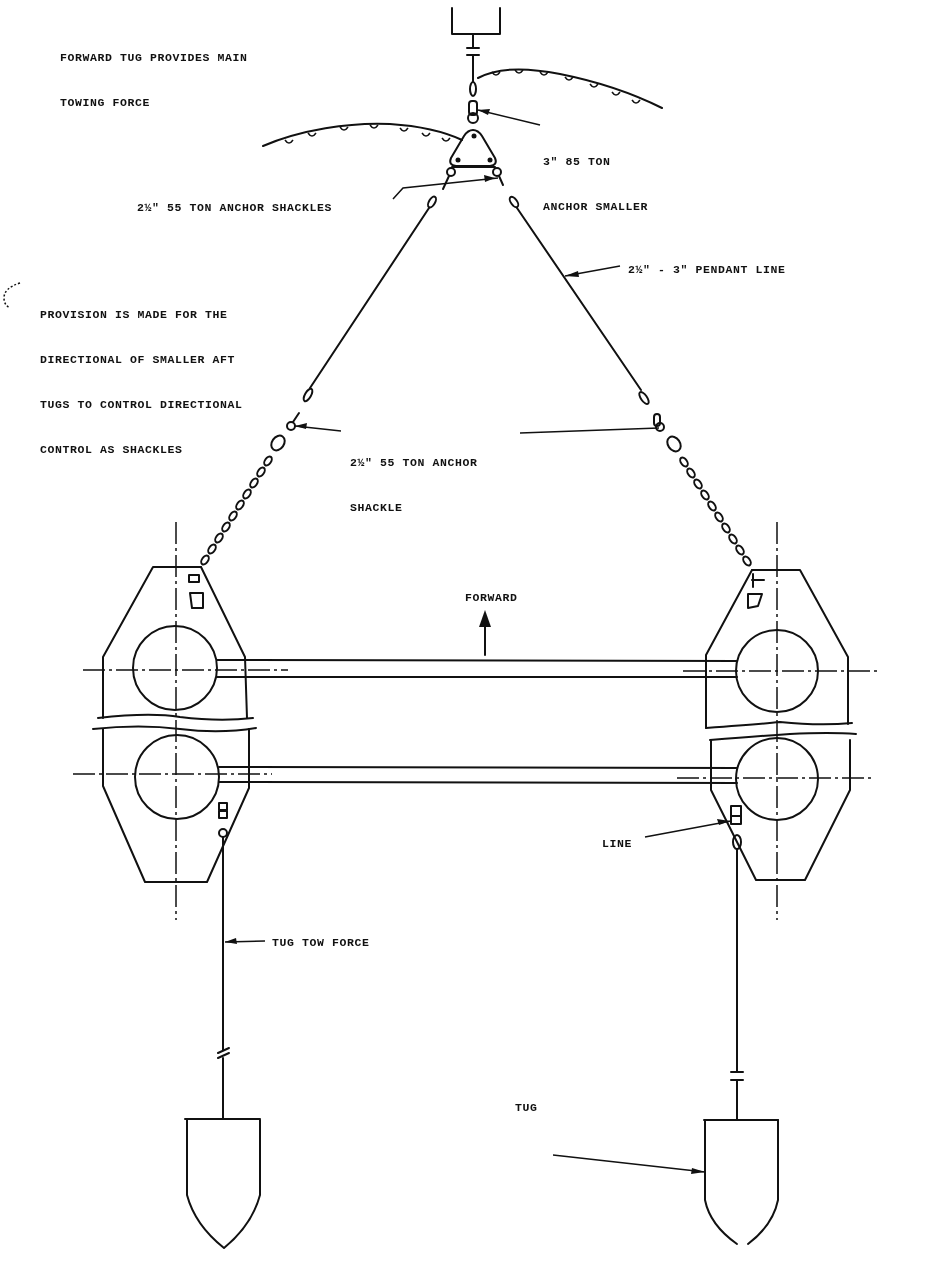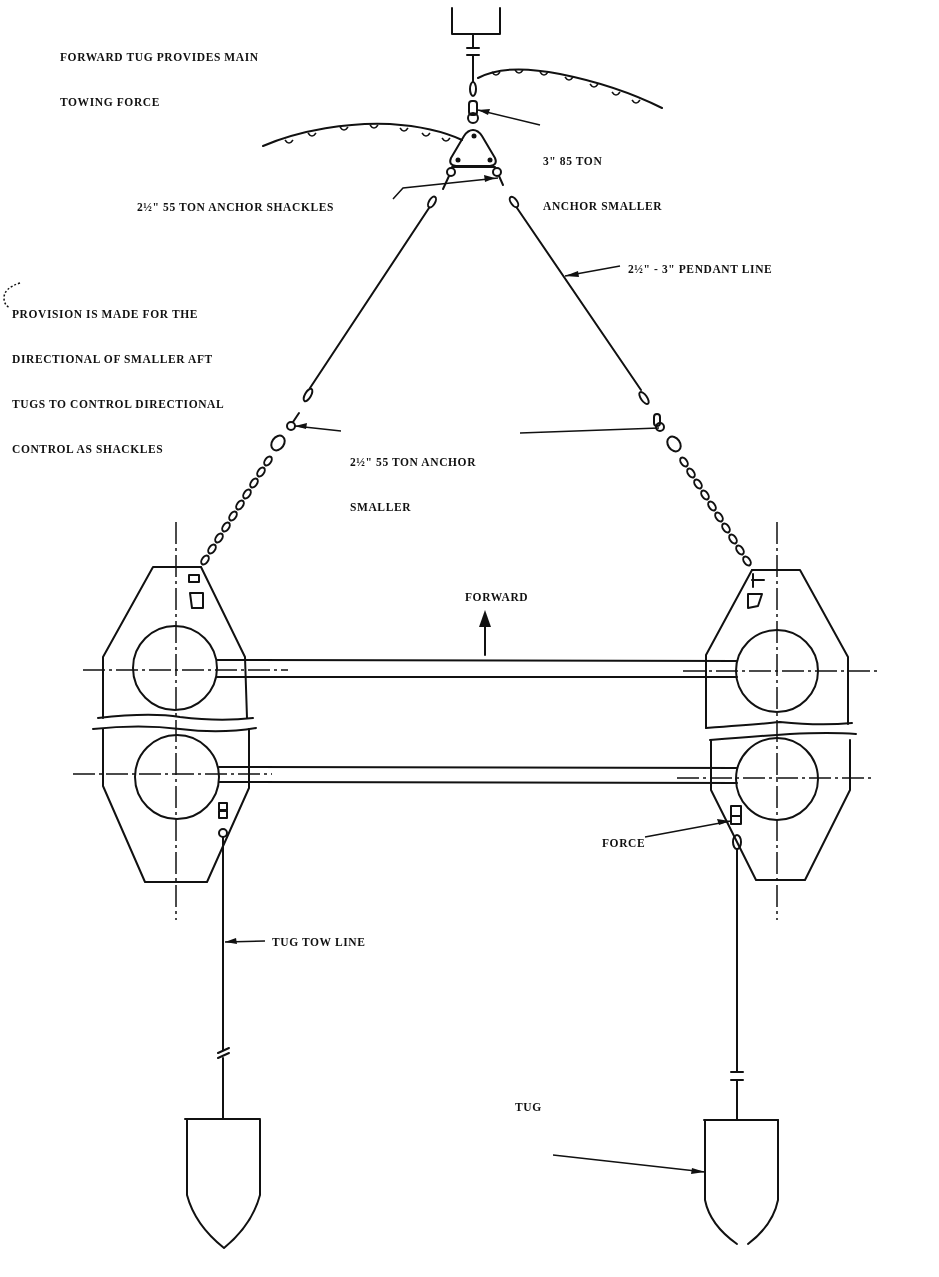--- a/index.html
+++ b/index.html
@@ -1,20 +1,20 @@
 <!DOCTYPE html>
 <html><head>
   <meta charset="utf-8">
   <style>
     html, body { margin: 0; padding: 0; background: #ffffff; }
     body { width: 939px; height: 1277px; position: relative; overflow: hidden; }
     #diagram { position: absolute; left: 0; top: 0; width: 939px; height: 1277px; }
     .lbl {
       position: absolute;
-      font-family: Liberation Serif, serif;
+      font-family: Liberation Mono, monospace;
       font-size: 11.5px;
       font-weight: bold;
       color: #111;
       letter-spacing: 0.6px;
       line-height: 15px;
       white-space: pre;
     }
     svg .ink { stroke: #111; stroke-width: 2; fill: none; stroke-linecap: round; stroke-linejoin: round; }
     svg .thin { stroke: #111; stroke-width: 1.5; fill: none; }
     svg .center { stroke: #111; stroke-width: 1.5; fill: none; stroke-dasharray: 22 4 3 4; }
@@ -223,31 +223,31 @@
 
 <div class="lbl" style="left:543px; top:124px;">
   <div>3" 85 TON</div>
   <div>ANCHOR SMALLER</div>
 </div>
 
 <div class="lbl" style="left:137px; top:200px;">2½" 55 TON ANCHOR SHACKLES</div>
 
 <div class="lbl" style="left:628px; top:262px;">2½" - 3" PENDANT LINE</div>
 
-<div class="lbl" style="left:12px; top:277px;">
+<div class="lbl" style="left:40px; top:277px;">
   <div>PROVISION IS MADE FOR THE</div>
   <div>DIRECTIONAL OF SMALLER AFT</div>
   <div>TUGS TO CONTROL DIRECTIONAL</div>
   <div>CONTROL AS SHACKLES</div>
 </div>
 
 <div class="lbl" style="left:350px; top:425px;">
   <div>2½" 55 TON ANCHOR</div>
-  <div>SMALLER</div>
+  <div>SHACKLE</div>
 </div>
 
 <div class="lbl" style="left:465px; top:590px;">FORWARD</div>
 
-<div class="lbl" style="left:602px; top:836px;">FORCE</div>
-
-<div class="lbl" style="left:272px; top:935px;">TUG TOW LINE</div>
+<div class="lbl" style="left:602px; top:836px;">LINE</div>
+
+<div class="lbl" style="left:272px; top:935px;">TUG TOW FORCE</div>
 
 <div class="lbl" style="left:515px; top:1100px;">TUG</div>
 
 </body></html>

